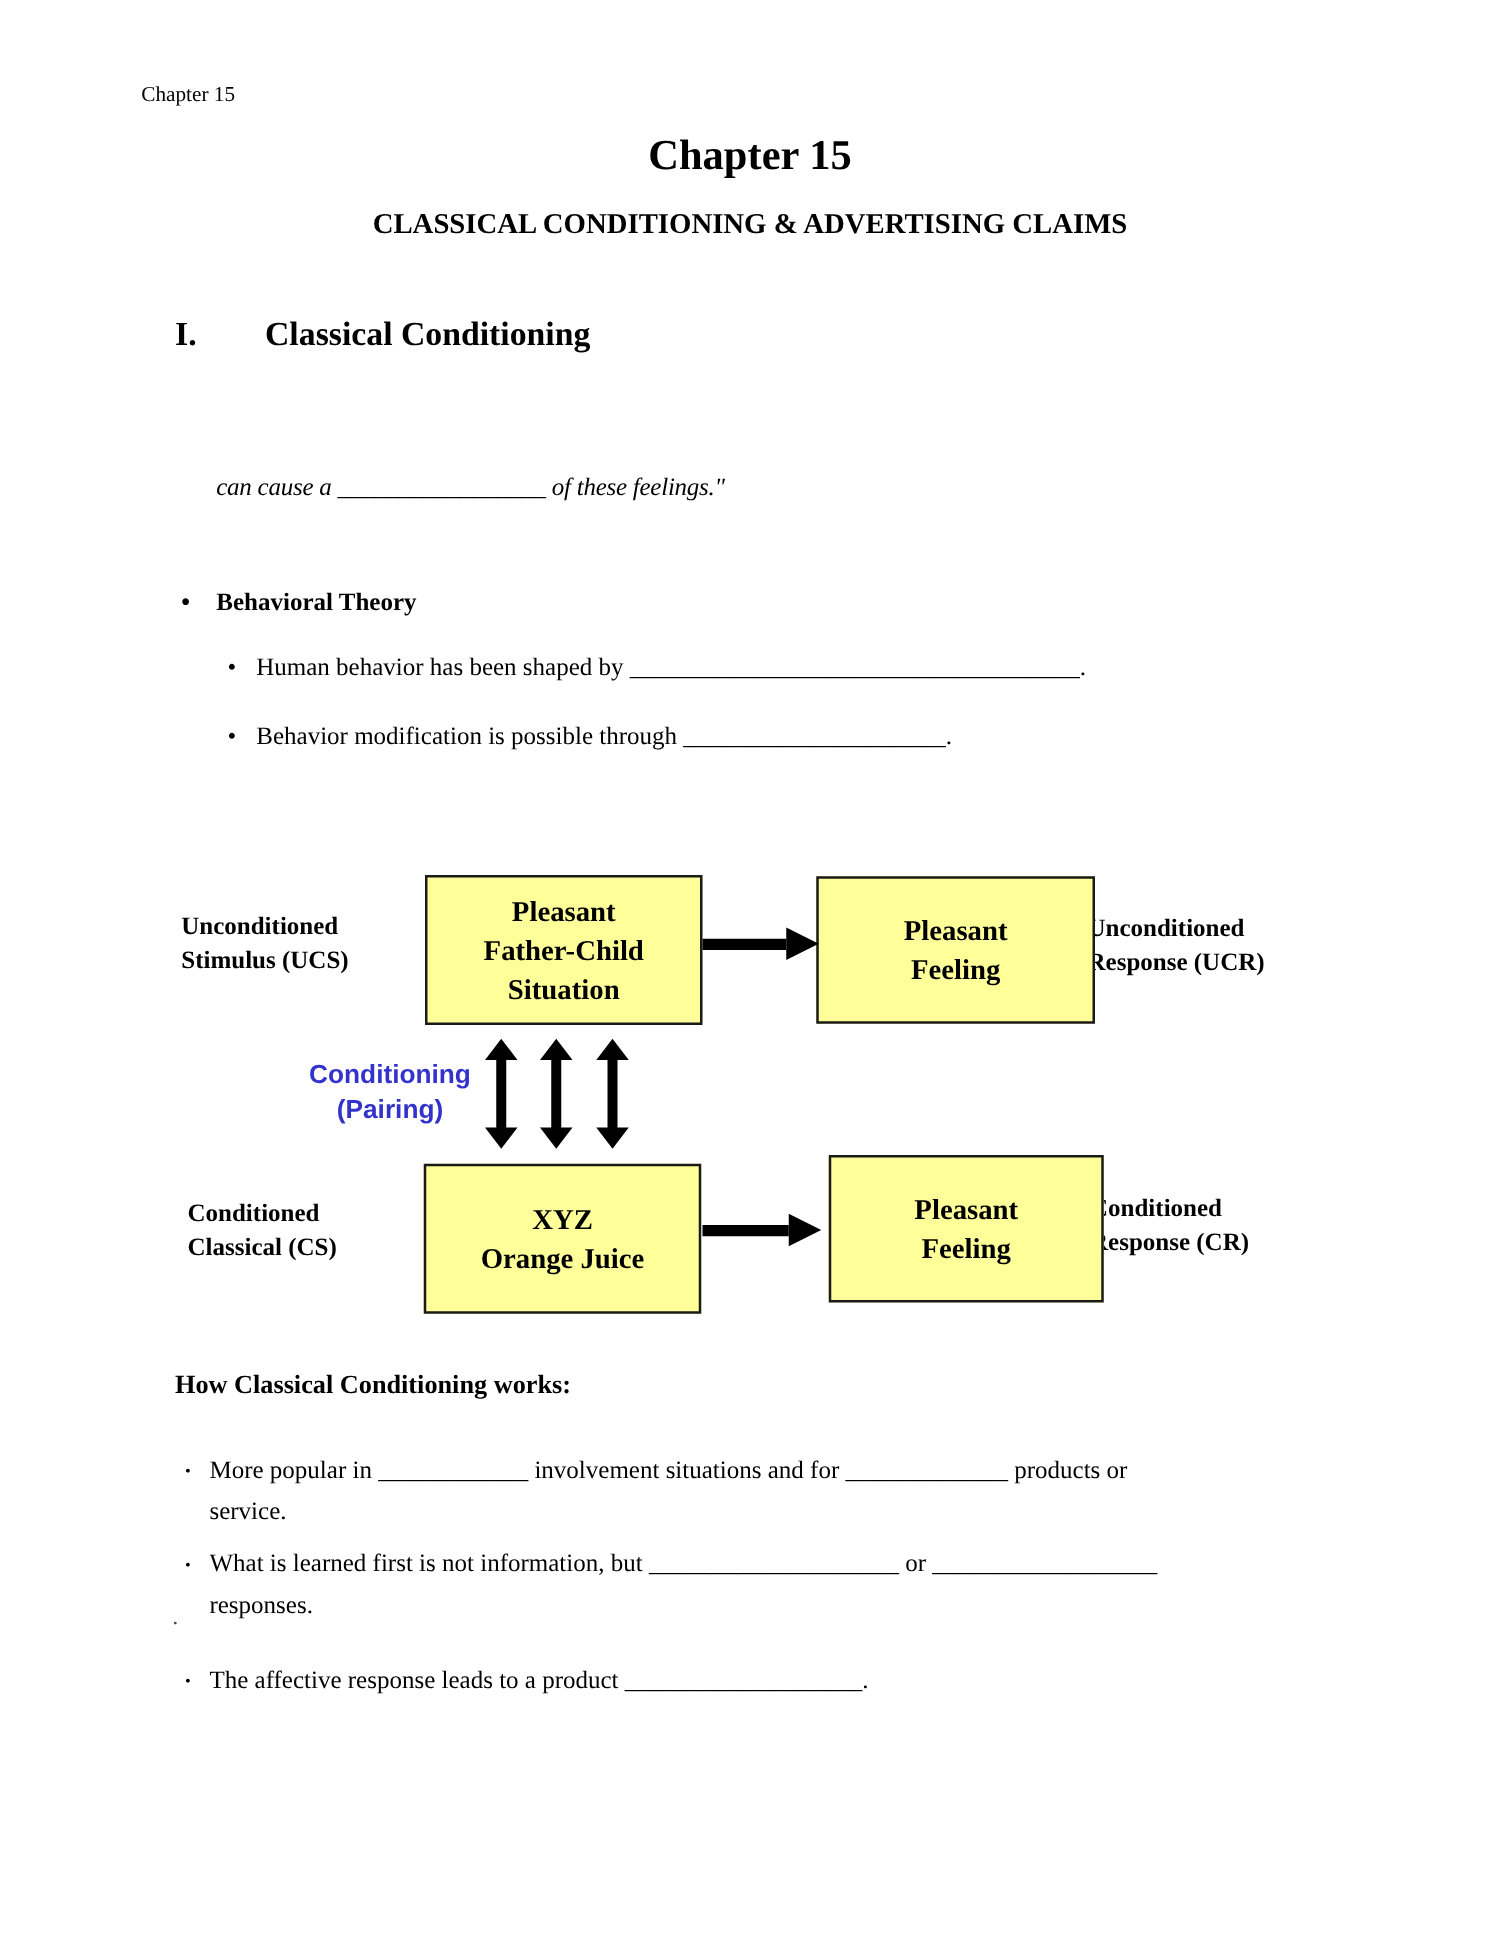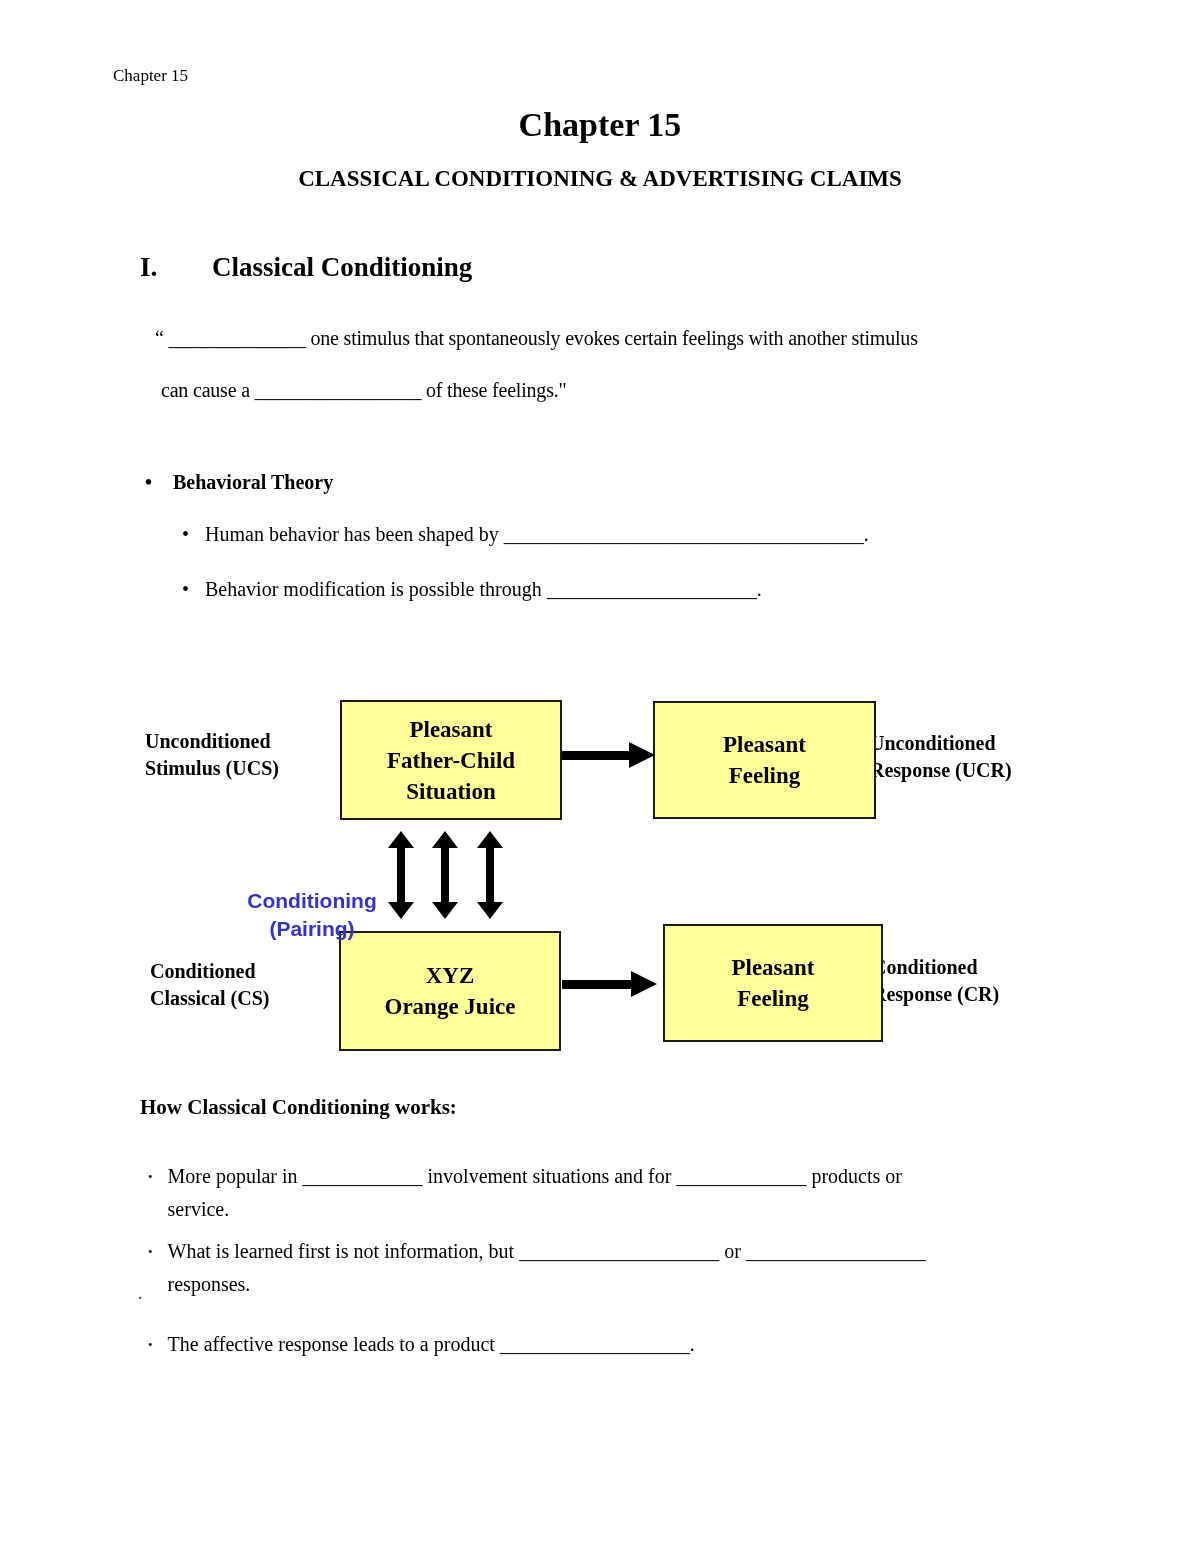--- a/index.html
+++ b/index.html
@@ -15,21 +15,21 @@
   .title    { position:absolute; left:0; top:106px; width:1200px; text-align:center;
               font-size:34px; font-weight:bold; margin:0; }
   .subtitle { position:absolute; left:0; top:166px; width:1200px; text-align:center;
               font-size:23px; font-weight:bold; margin:0; }
   
   .sec-head { position:absolute; left:140px; top:252px; font-size:27px; font-weight:bold; }
   .sec-num  { display:inline-block; width:72px; }
   
   .quote-line { position:absolute; font-size:20px; white-space:nowrap; letter-spacing:-0.2px; }
   .q1 { left:155px; top:327px; }
-  .q2 { left:161px; top:379px; }
+  .q2 { left:173px; top:379px;font-style:italic; }
   
   .bullet-row { position:absolute; display:flex; white-space:nowrap; font-size:20px; }
   .bt-head { left:145px; top:471px; font-weight:bold; gap:21px; }
   .sub { left:182px; gap:16px; }
   .b1 { top:523px; }
   .b2 { top:578px; }
   .b-dot { line-height:inherit; }
   
   .how-head { position:absolute; left:140px; top:1095px; font-size:21px; font-weight:bold; }
   .how-row  { position:absolute; left:148px; display:flex; gap:15px; font-size:20px;
@@ -49,21 +49,21 @@
   .box-cs  { left:339px; top:241px; width:218px; height:116px; }
   .box-cr  { left:663px; top:234px; width:216px; height:114px; }
   .dlabel { position:absolute; width:190px; text-align:left; font-weight:bold;
             font-size:20px; line-height:27px; }
   .lbl-ucs { left:145px; top:38px; }
   .lbl-ucr { left:870px; top:40px; }
   .lbl-cs  { left:150px; top:268px; }
   .lbl-cr  { left:872px; top:264px; }
   .cond { position:absolute; left:212px; top:156px; width:200px; text-align:center;
           font-family:"Liberation Sans", sans-serif; font-weight:bold; font-size:21px;
-          line-height:28px; color:var(--conditioning-text);margin-top:41px; }
+          line-height:28px; color:var(--conditioning-text); }
   
   .harrow { position:absolute; display:flex; align-items:center; height:26px; }
   .ha1 { left:562px; top:52px;  width:93px; }
   .ha2 { left:562px; top:281px; width:95px; }
   .harrow .shaft { flex:1; height:9px; background:var(--arrow); }
   .harrow .head  { width:0; height:0; border-top:13px solid transparent;
                    border-bottom:13px solid transparent; border-left:26px solid var(--arrow); }
   
   .varrow { position:absolute; width:26px; height:88px; top:141px; }
   .va1 { left:388px; } .va2 { left:432px; } .va3 { left:477px; }
@@ -87,21 +87,20 @@
   <div class="hdr-left">Chapter 15</div>
   <div class="hdr-page">1</div>
 
   <h1 class="title">Chapter 15</h1>
   <h2 class="subtitle">CLASSICAL CONDITIONING &amp; ADVERTISING CLAIMS</h2>
 
   <div class="sec-head">
     <span class="sec-num">I.</span><span class="sec-label">Classical Conditioning</span>
   </div>
 
-  <div class="quote-line q1">“ ______________ one stimulus that spontaneously evokes certain feelings with another stimulus</div>
   <div class="quote-line q2">can cause a _________________ of these feelings."</div>
 
   <div class="bullet-row bt-head">
     <span class="b-dot">•</span>
     <span>Behavioral Theory</span>
   </div>
   <div class="bullet-row sub b1">
     <span class="b-dot">•</span>
     <span>Human behavior has been shaped by ____________________________________.</span>
   </div>

